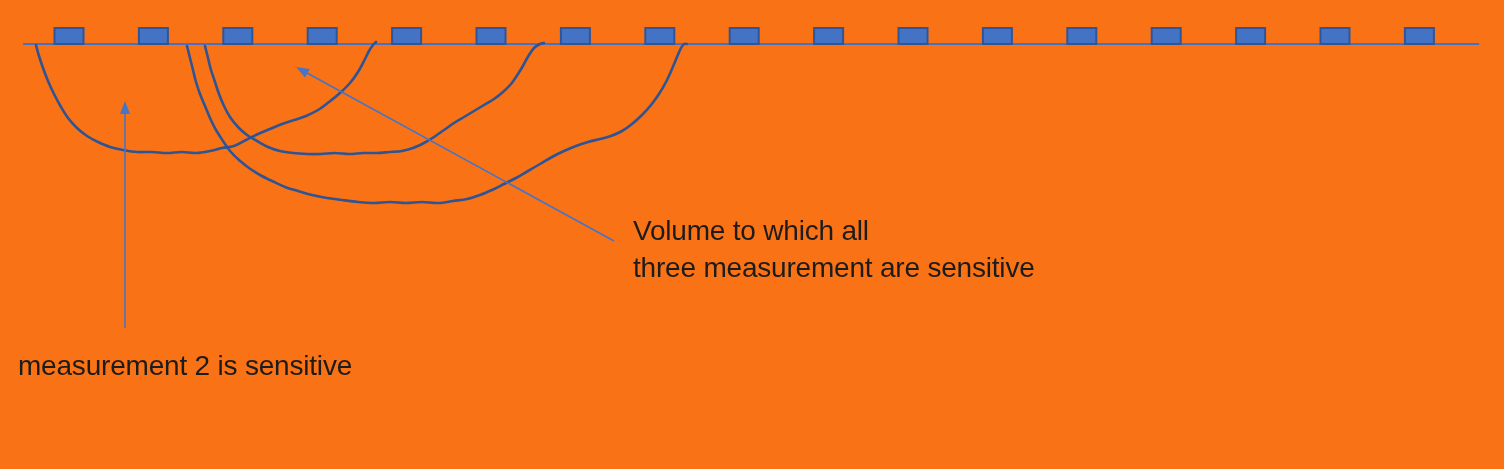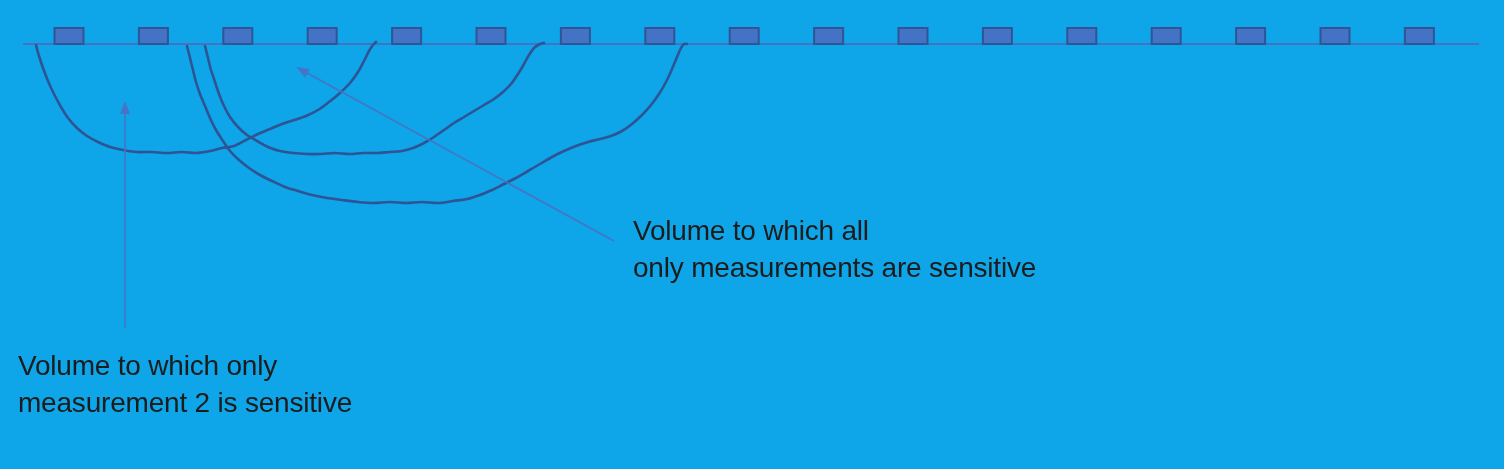--- a/index.html
+++ b/index.html
@@ -1,21 +1,21 @@
 <!DOCTYPE html>
 <html><head>
 <meta charset="utf-8">
 <title>Sensitivity volumes diagram</title>
 <style>
   html, body { margin: 0; padding: 0; background: #ffffff; }
   #canvas {
     position: relative;
     width: 1504px;
     height: 469px;
-    background: #0ea5e9;
+    background: #f97316;
     overflow: hidden;
     font-family: "Liberation Sans", sans-serif;
   }
   #diagram-svg { position: absolute; left: 0; top: 0; }
   .label {
     position: absolute;
     font-size: 28px;
     line-height: 37px;
     color: #1c1c1c;
     white-space: nowrap;
@@ -49,20 +49,19 @@
       <path d="M205,46C205.5,48.0 207.0,54.0 208,58C209.0,62.0 209.8,66.0 211,70C212.2,74.0 213.7,78.0 215,82C216.3,86.0 217.5,90.0 219,94C220.5,98.0 222.2,102.2 224,106C225.8,109.8 227.7,113.5 230,117C232.3,120.5 235.2,124.0 238,127C240.8,130.0 243.8,132.7 247,135C250.2,137.3 253.5,139.0 257,141C260.5,143.0 264.2,145.3 268,147C271.8,148.7 275.8,150.0 280,151C284.2,152.0 288.5,152.5 293,153C297.5,153.5 302.3,153.8 307,154C311.7,154.2 316.3,154.2 321,154C325.7,153.8 330.3,153.0 335,153C339.7,153.0 344.3,154.0 349,154C353.7,154.0 358.3,153.2 363,153C367.7,152.8 372.5,153.2 377,153C381.5,152.8 385.8,152.3 390,152C394.2,151.7 398.2,151.7 402,151C405.8,150.3 409.3,149.3 413,148C416.7,146.7 420.5,144.8 424,143C427.5,141.2 430.7,139.2 434,137C437.3,134.8 440.7,132.3 444,130C447.3,127.7 450.7,125.2 454,123C457.3,120.8 460.7,119.0 464,117C467.3,115.0 470.7,113.0 474,111C477.3,109.0 480.7,107.0 484,105C487.3,103.0 490.8,101.2 494,99C497.2,96.8 500.2,94.5 503,92C505.8,89.5 508.5,87.0 511,84C513.5,81.0 515.8,77.3 518,74C520.2,70.7 522.2,67.2 524,64C525.8,60.8 527.3,57.7 529,55C530.7,52.3 532.2,49.8 534,48C535.8,46.2 538.3,44.8 540,44C541.7,43.2 543.3,43.2 544,43" fill="none" stroke="#2E5494" stroke-width="2.6" stroke-linecap="round" stroke-linejoin="round"></path>
       <path d="M187,46C187.5,48.0 189.0,54.0 190,58C191.0,62.0 192.0,66.0 193,70C194.0,74.0 194.8,78.0 196,82C197.2,86.0 198.5,90.0 200,94C201.5,98.0 203.3,102.0 205,106C206.7,110.0 208.2,114.0 210,118C211.8,122.0 213.8,126.2 216,130C218.2,133.8 220.7,137.5 223,141C225.3,144.5 227.3,147.8 230,151C232.7,154.2 235.8,157.2 239,160C242.2,162.8 245.5,165.5 249,168C252.5,170.5 256.2,172.8 260,175C263.8,177.2 267.8,179.0 272,181C276.2,183.0 280.7,185.3 285,187C289.3,188.7 293.5,189.7 298,191C302.5,192.3 307.2,193.8 312,195C316.8,196.2 322.0,197.2 327,198C332.0,198.8 336.8,199.3 342,200C347.2,200.7 352.7,201.5 358,202C363.3,202.5 368.7,203.0 374,203C379.3,203.0 384.7,202.0 390,202C395.3,202.0 400.7,203.0 406,203C411.3,203.0 416.7,202.0 422,202C427.3,202.0 432.8,203.2 438,203C443.2,202.8 448.2,201.7 453,201C457.8,200.3 462.5,200.0 467,199C471.5,198.0 475.8,196.5 480,195C484.2,193.5 488.0,191.8 492,190C496.0,188.2 500.0,186.0 504,184C508.0,182.0 512.0,180.2 516,178C520.0,175.8 524.0,173.3 528,171C532.0,168.7 536.0,166.3 540,164C544.0,161.7 548.0,159.2 552,157C556.0,154.8 560.0,152.8 564,151C568.0,149.2 572.0,147.5 576,146C580.0,144.5 584.0,143.2 588,142C592.0,140.8 596.2,140.0 600,139C603.8,138.0 607.3,137.3 611,136C614.7,134.7 618.5,133.0 622,131C625.5,129.0 628.7,126.7 632,124C635.3,121.3 638.8,118.2 642,115C645.2,111.8 648.2,108.5 651,105C653.8,101.5 656.5,97.8 659,94C661.5,90.2 663.8,86.2 666,82C668.2,77.8 670.2,73.2 672,69C673.8,64.8 675.5,60.5 677,57C678.5,53.5 679.8,50.2 681,48C682.2,45.8 683.0,44.7 684,44C685.0,43.3 686.5,44.0 687,44" fill="none" stroke="#2E5494" stroke-width="2.6" stroke-linecap="round" stroke-linejoin="round"></path>
       <line x1="125" y1="328" x2="125" y2="110" stroke="#4674C6" stroke-width="1.6"></line>
       <polygon points="125,101 130.0,114.0 120.0,114.0" fill="#4674C6"></polygon>
       <line x1="614" y1="241" x2="303.8953601772666" y2="71.32010273850436" stroke="#4674C6" stroke-width="1.6"></line>
       <polygon points="296,67 309.8,68.9 305.0,77.6" fill="#4674C6"></polygon>
     </svg>
 
   <div class="label" style="left: 633px; top: 212px;">
     <div>Volume to which all</div>
-    <div>only measurements are sensitive</div>
+    <div>three measurement are sensitive</div>
   </div>
 
   <div class="label" style="left: 18px; top: 347px;">
-    <div>Volume to which only</div>
     <div>measurement 2 is sensitive</div>
   </div>
 </div>
 
 </body></html>

